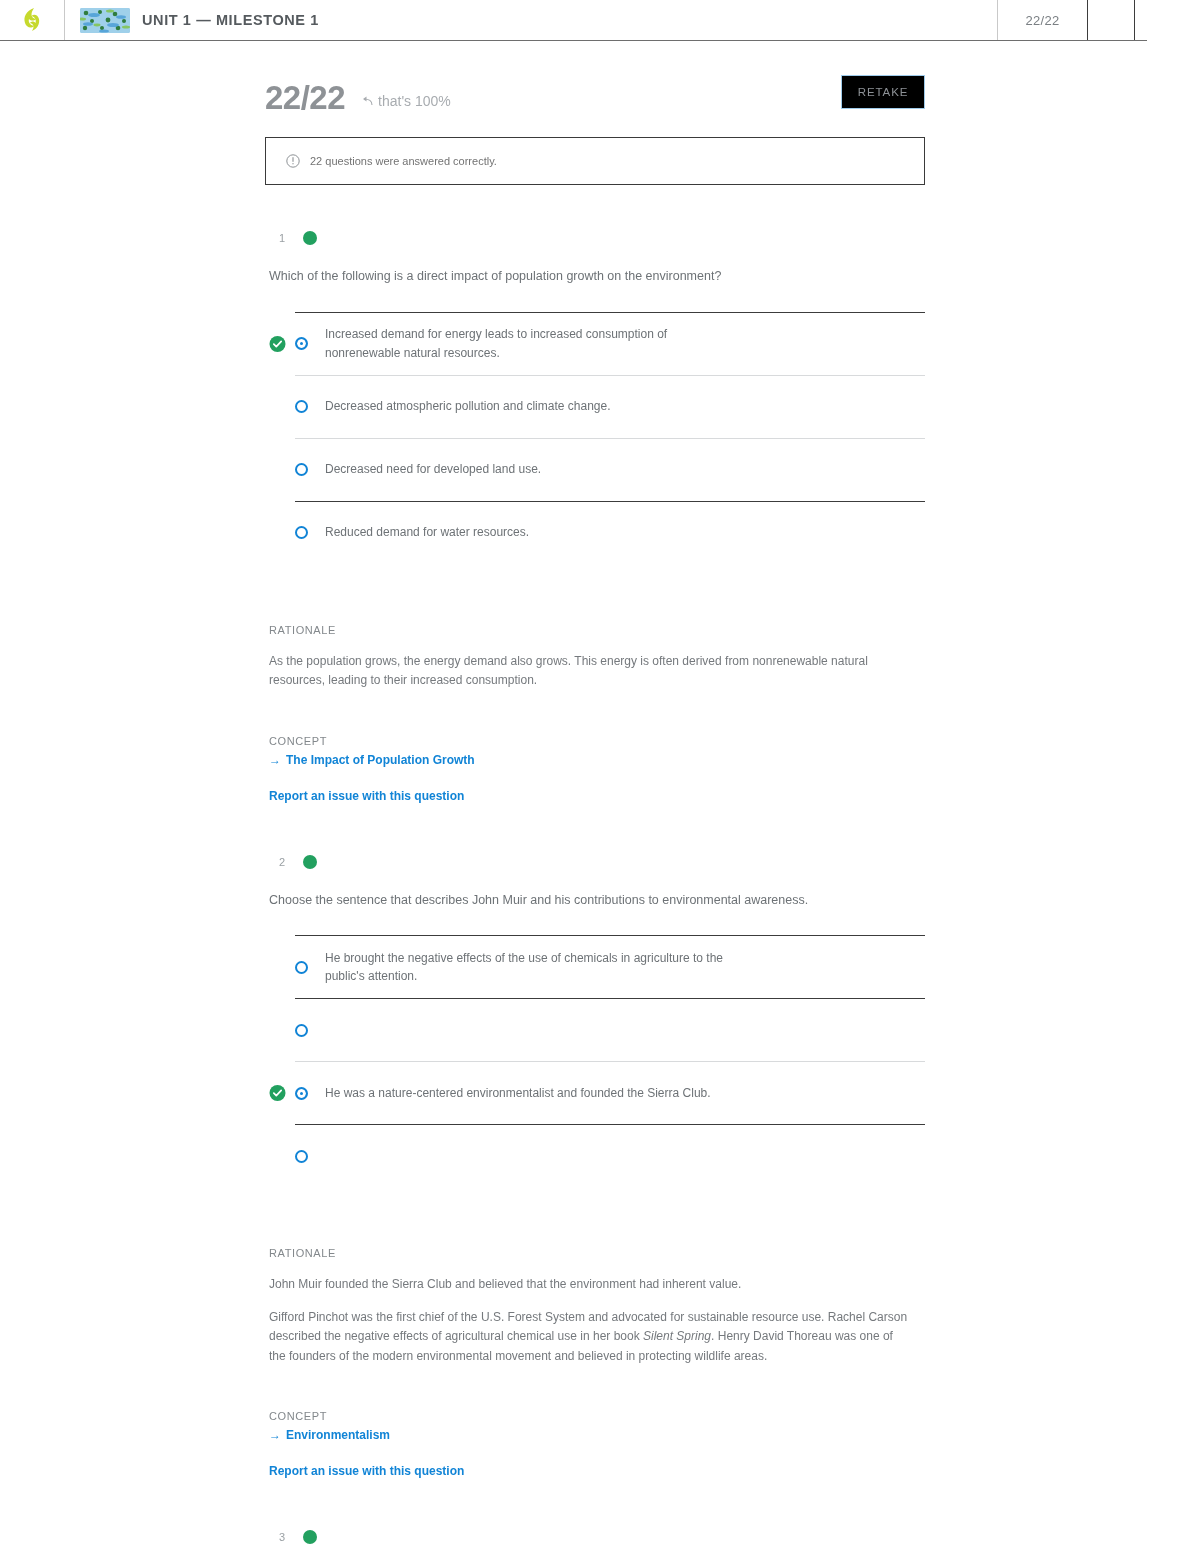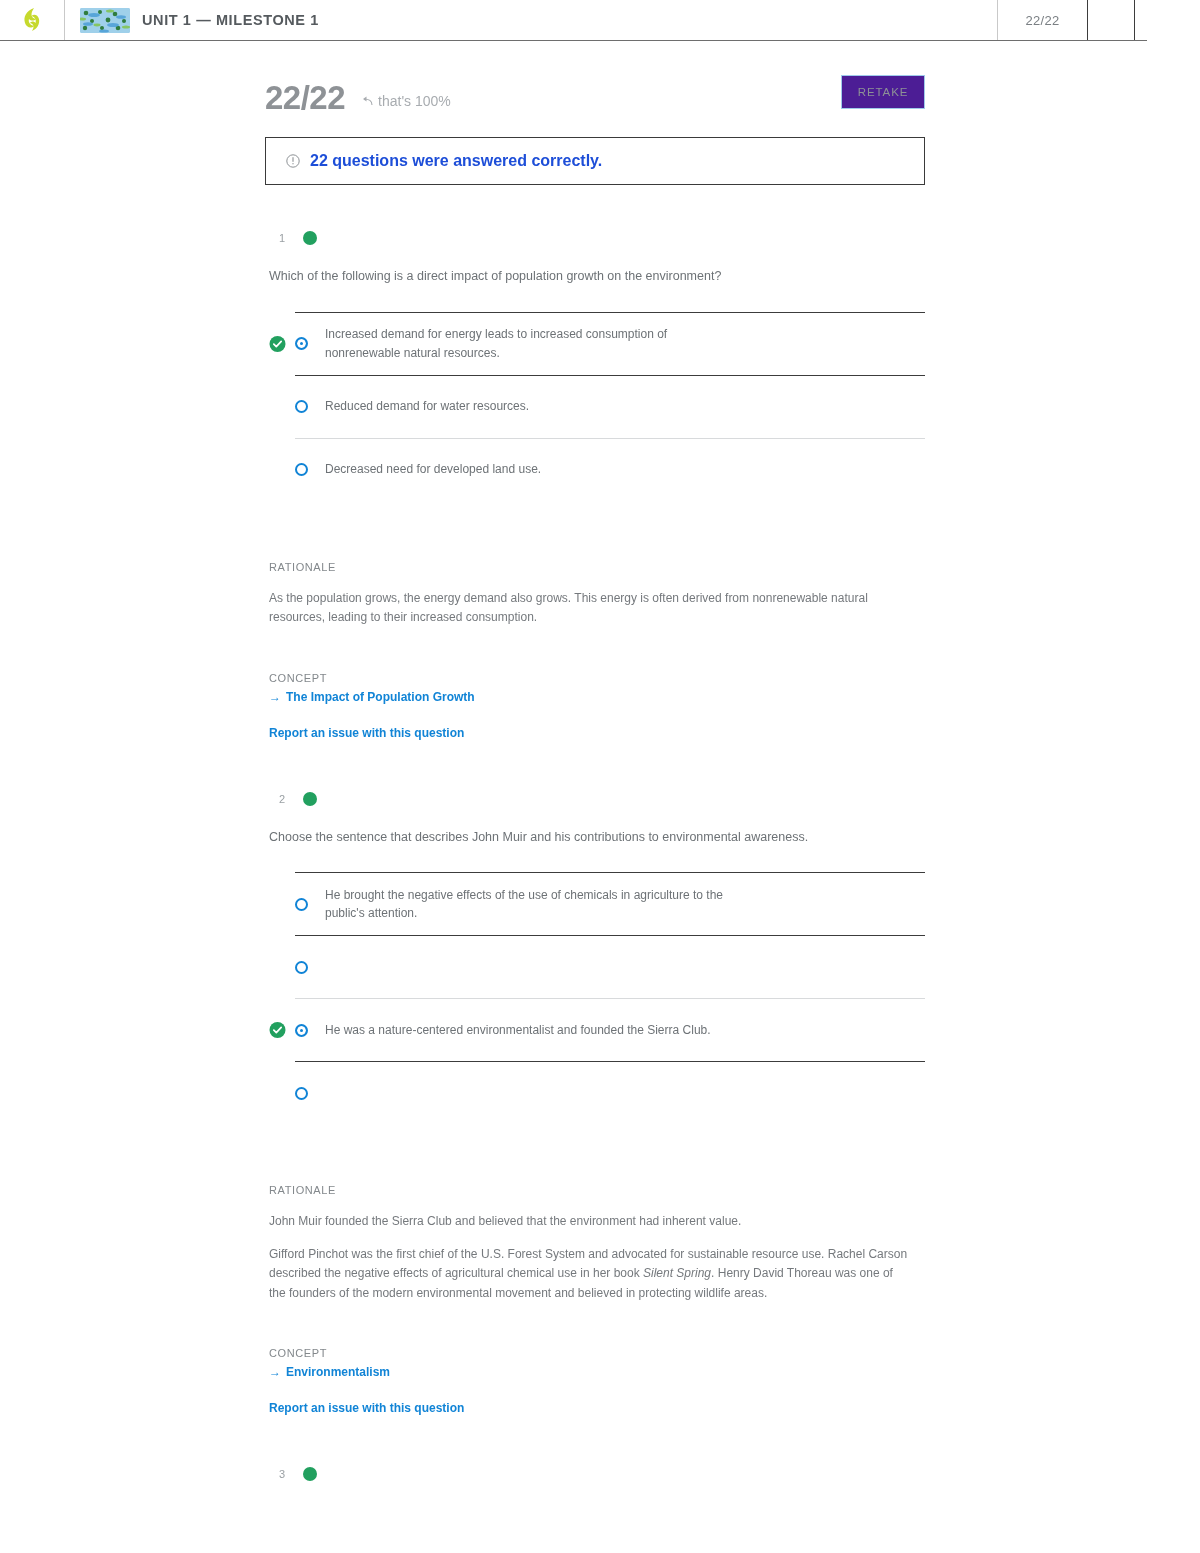--- a/index.html
+++ b/index.html
@@ -92,39 +92,39 @@
     margin-top: 8px;
     font-size: 14px;
     color: #a8acb0;
   }
   .score-note .arrow-ico { display:block; }
   .retake-btn {
     position: absolute;
     right: 0; top: 4px;
     width: 84px; height: 34px;
     border: 1px solid #9fcbea;
-    background: #4c1d95;
+    background: #000000;
     color: #8d9196;
     font-size: 11.5px;
     letter-spacing: .9px;
     font-family: "Liberation Sans", sans-serif;
     cursor: pointer;
     display:flex; align-items:center; justify-content:center;
   }
 
   
   .banner {
     margin-top: 14px;
     height: 48px;
     border: 1px solid #3a3a3a;
     display: flex; align-items: center;
     padding-left: 20px;
     gap: 10px;
   }
-  .banner-text { font-size: 16px; color: #1d4ed8; font-weight: bold; }
+  .banner-text { font-size: 11px; color: #737373; }
   .info-ico { display:block; }
 
   
   .question { margin-top: 46px; }
   .q-head {
     display: flex; align-items: center;
     gap: 16px;
     padding-left: 14px;
     margin-bottom: 22px;
   }
@@ -315,34 +315,41 @@
               <svg width="17" height="17" viewBox="0 0 17 17">
                 <circle cx="8.5" cy="8.5" r="8" fill="#22a05f"></circle>
                 <path d="M4.8 8.7 L7.3 11.2 L12.2 5.9" stroke="#fff" stroke-width="1.7" fill="none" stroke-linecap="round" stroke-linejoin="round"></path>
               </svg>
             </span>
             <span class="radio selected"></span>
             <span class="opt-label">Increased demand for energy leads to increased consumption of nonrenewable natural resources.</span>
           </div>
         </div>
 
+        <div class="option">
+          <div class="opt-rule light"></div>
+          <div class="opt-body">
+            <span class="radio"></span>
+            <span class="opt-label">Decreased atmospheric pollution and climate change.</span>
+          </div>
+        </div>
+
+        <div class="option">
+          <div class="opt-rule light"></div>
+          <div class="opt-body">
+            <span class="radio"></span>
+            <span class="opt-label">Decreased need for developed land use.</span>
+          </div>
+        </div>
 
         <div class="option">
           <div class="opt-rule"></div>
           <div class="opt-body">
             <span class="radio"></span>
             <span class="opt-label">Reduced demand for water resources.</span>
-          </div>
-        </div>
-
-        <div class="option">
-          <div class="opt-rule light"></div>
-          <div class="opt-body">
-            <span class="radio"></span>
-            <span class="opt-label">Decreased need for developed land use.</span>
           </div>
         </div>
       </div>
 
       <div class="sec-label">RATIONALE</div>
       <div class="sec-para">As the population grows, the energy demand also grows. This energy is often derived from nonrenewable natural resources, leading to their increased consumption.</div>
 
       <div class="sec-label concept-label">CONCEPT</div>
       <a class="concept-link">
         <span>→</span>

